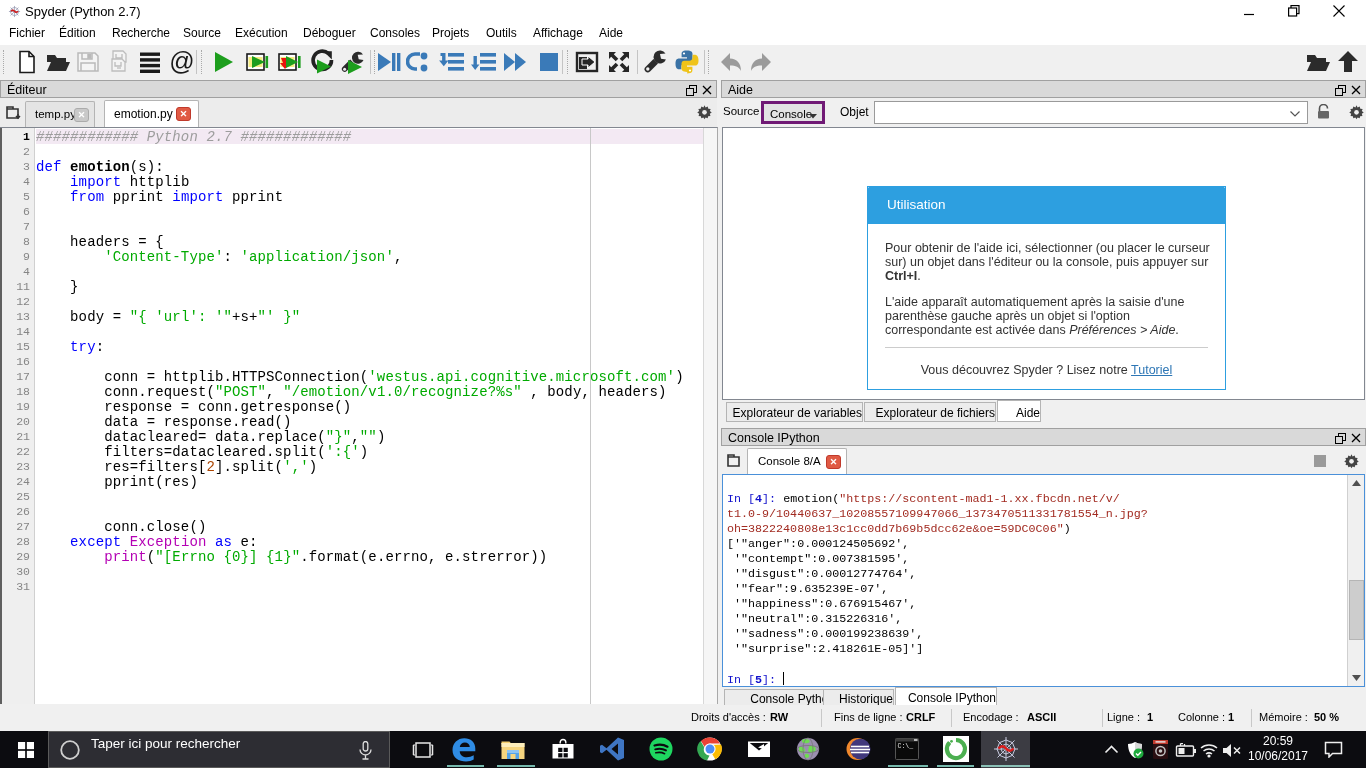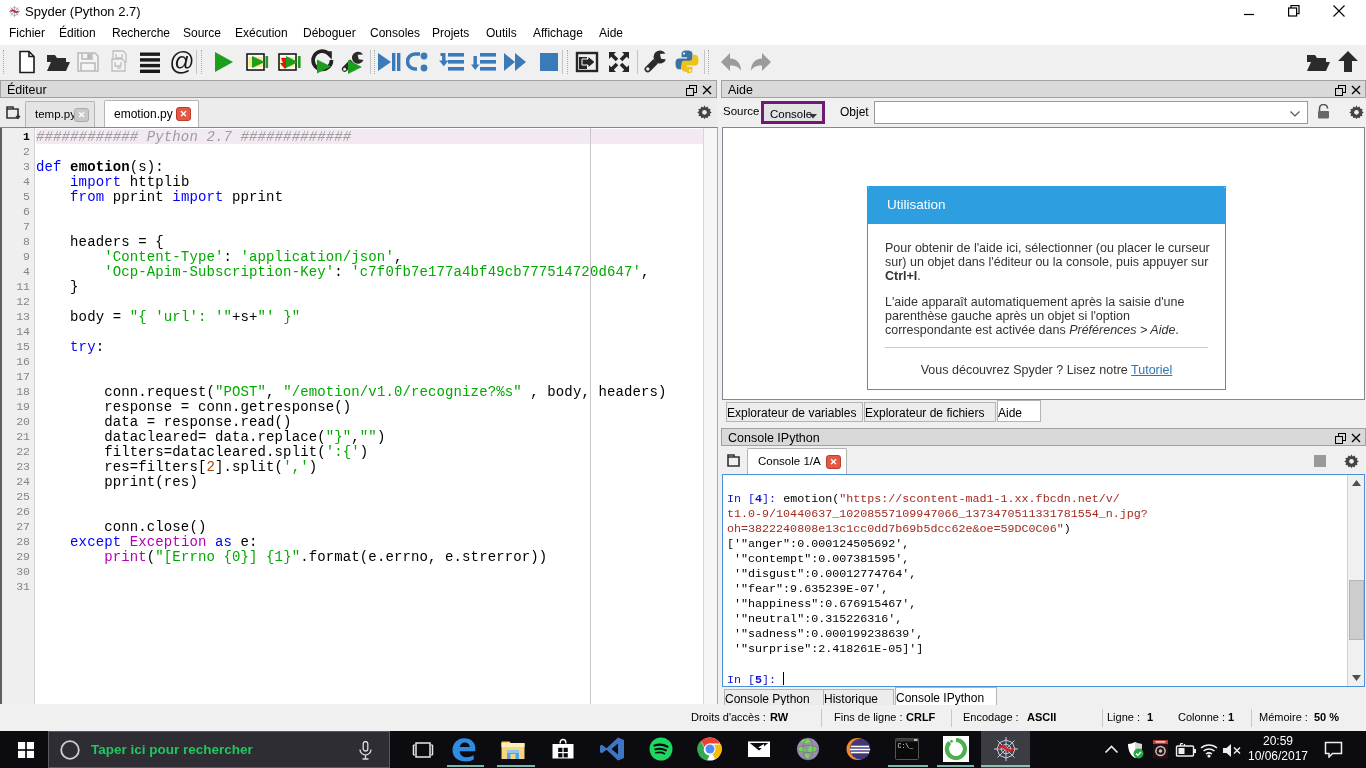--- a/index.html
+++ b/index.html
@@ -43,38 +43,38 @@
 #aide-tabs { position:absolute; left:721px; top:400px; width:645px; height:23px; }
 
 #ubox { position:absolute; left:144px; top:16px; width:359px; height:204px; border:1px solid #2d9fe0; border-radius:0; background:#fff;margin-top:42px; }
 #ubox-head { position:absolute; left:-1px; top:-1px; width:359px; height:38px; background:#2d9fe0; border-radius:5px 5px 0 0; color:#fff; font-size:13.5px; }
 #ubox-body { position:absolute; left:0; top:38px; width:357px; font-size:12.5px; color:#333; }
 
 #console-title { left:721px; top:428px; width:645px; height:18px; }
 #console-tabs { position:absolute; left:721px; top:446px; width:645px; height:28px; background:#f0f0f0; }
 #console-area { position:absolute; left:722px; top:474px; width:643px; height:213px; background:#ffffff; border:1px solid #4a90d9; font-family:"Liberation Mono",monospace; font-size:11.7px; line-height:15px; white-space:pre; }
 #console-bottom-tabs { position:absolute; left:721px; top:687px; width:645px; height:21px; }
-.btab { position:absolute; top:2px; height:19px; background:#ececec; border:1px solid #b4b4b4; font-size:12px; text-align:left; }
+.btab { position:absolute; top:2px; height:19px; background:#ececec; border:1px solid #b4b4b4; font-size:12px; text-align:right; }
 .btab.active { background:#ffffff; top:0px; height:21px; }
 .closebox { position:absolute; right:7px; top:6px; width:15px; height:14px; border-radius:3px; }
 .closebox::after { content:"✕"; position:absolute; left:0; right:0; top:1px; text-align:center; font-size:9px; font-weight:bold; color:#fff; }
 .closebox.grey { background:#c9c9c9; border:1px solid #ababab; }
 .closebox.red2 { background:#e05a44; border:1px solid #c0392b; }
 .dockicons { position:absolute; right:4px; top:3px; width:26px; height:12px; }
 .dockicons svg { position:absolute; }
 .red { color:#a22b21; }
 .blue { color:#1111cc; }
 
 #statusbar { position:absolute; left:0; top:705px; width:1366px; height:26px; background:#f0f0f0; font-size:11px; color:#000; }
 #statusbar span { position:absolute; top:6px; }
 #statusbar b { font-weight:bold; }
 
 #taskbar { position:absolute; left:0; top:731px; width:1366px; height:37px; background:#0c0c10; }
 #searchbox { position:absolute; left:48px; top:0px; width:342px; height:37px; background:#2d2d33; border:1px solid #5a5a5a; }
-#searchtext { position:absolute; left:42px; top:10px; font-size:13.5px; color:#22c55e;font-weight:bold; }
+#searchtext { position:absolute; left:42px; top:4px; font-size:13.5px; color:#ffffff; }
 .tbicon { position:absolute; top:4px; width:28px; height:28px; }
 .underline { position:absolute; top:34px; height:2px; background:#76b9ad; }
 #clock { position:absolute; left:1247px; top:3px; width:62px; text-align:center; font-size:12px; color:#fff; line-height:15px; }
 </style>
 </head>
 <body>
 <div id="app">
 
   <div id="titlebar">
     <svg id="spylogo" width="13" height="13" style="position:absolute;left:8px;top:5px" viewBox="0 0 28 28">
@@ -327,24 +327,24 @@
     <div id="edgeline"></div>
     <div style="position:absolute;left:703px;top:0;width:14px;height:576px;background:#f6f6f6;border-left:1px solid #d8d8d8"></div>
     <div style="position:absolute;left:0;top:0;width:2px;height:576px;background:#5f5f5f"></div>
     <div id="codearea">
 <div class="ln" style="top:2px"><span class="cmt">############ Python 2.7 #############</span></div>
 <div class="ln" style="top:32px"><span class="kwb">def</span> <span class="fn">emotion</span>(s):</div>
 <div class="ln" style="top:47px">    <span class="kwb">import</span> httplib</div>
 <div class="ln" style="top:62px">    <span class="kwb">from</span> pprint <span class="kwb">import</span> pprint</div>
 <div class="ln" style="top:107px">    headers = {</div>
 <div class="ln" style="top:122px">        <span class="str">'Content-Type'</span>: <span class="str">'application/json'</span>,</div>
-<div class="ln" style="top:137px">        <span class="str">'Ocp-Apim-Subscription-Key'</span>: <span class="str">'c7f0fb7e177a4bf49cb777514720d647'</span>,</div>
 <div class="ln" style="top:152px">    }</div>
 <div class="ln" style="top:182px">    body = <span class="str">"{ 'url': '"</span>+s+<span class="str">"' }"</span></div>
 <div class="ln" style="top:212px">    <span class="kwb">try</span>:</div>
+<div class="ln" style="top:242px">        conn = httplib.HTTPSConnection(<span class="str">'westus.api.cognitive.microsoft.com'</span>)</div>
 <div class="ln" style="top:257px">        conn.request(<span class="str">"POST"</span>, <span class="str">"/emotion/v1.0/recognize?%s"</span> , body, headers)</div>
 <div class="ln" style="top:272px">        response = conn.getresponse()</div>
 <div class="ln" style="top:287px">        data = response.read()</div>
 <div class="ln" style="top:302px">        datacleared= data.replace(<span class="str">"}"</span>,<span class="str">""</span>)</div>
 <div class="ln" style="top:317px">        filters=datacleared.split(<span class="str">':{'</span>)</div>
 <div class="ln" style="top:332px">        res=filters[<span class="num">2</span>].split(<span class="str">','</span>)</div>
 <div class="ln" style="top:347px">        pprint(res)</div>
 <div class="ln" style="top:392px">        conn.close()</div>
 <div class="ln" style="top:407px">    <span class="kwb">except</span> <span class="exc">Exception</span> <span class="kwb">as</span> e:</div>
 <div class="ln" style="top:422px">        <span class="exc">print</span>(<span class="str">"[Errno {0}] {1}"</span>.format(e.errno, e.strerror))</div>
@@ -421,21 +421,21 @@
 <svg width="10" height="10" style="left:16px;top:1px" viewBox="0 0 10 10">
           <path d="M1 1 L9 9 M9 1 L1 9" stroke="#000" stroke-width="1.3"></path>
         </svg>
 </span>
     </div>
   <div id="console-tabs">
     <svg width="18" height="18" style="position:absolute;left:5px;top:5px" viewBox="0 0 18 18">
         <path d="M2 4 h6 v2 h-6 z M2 6 h11 v9 h-11 z" fill="none" stroke="#333" stroke-width="1.6"></path>
       </svg>
     <div class="tab active" style="left:26px;width:100px;top:2px;height:26px">
-        <span style="position:absolute;left:10px;top:6px;font-size:11.5px">Console 1/A</span>
+        <span style="position:absolute;left:10px;top:6px;font-size:11.5px">Console 8/A</span>
         <span class="closebox red2" style="left:78px;right:auto"></span>
       </div>
     <div style="position:absolute;left:593px;top:9px;width:12px;height:12px;background:#9a9a9a"></div>
     <svg width="17" height="17" style="position:absolute;left:622px;top:6px" viewBox="0 0 16 16">
         <path d="M8 2.2 L9 4.2 L11 3.4 L11.6 5.4 L13.8 5.6 L13 7.6 L14.8 9 L13 10.2 L13.6 12.2 L11.4 12.4 L11 14.4 L9 13.6 L8 15.4 L7 13.6 L5 14.4 L4.6 12.4 L2.4 12.2 L3 10.2 L1.2 9 L3 7.6 L2.2 5.6 L4.4 5.4 L5 3.4 L7 4.2 Z" fill="#444"></path>
         <circle cx="8" cy="8.8" r="2.2" fill="#f0f0f0"></circle>
       </svg>
   </div>
   <div id="console-area"><div style="position:absolute;left:4px;top:17px"><span class="blue">In [</span><span class="blue" style="font-weight:bold">4</span><span class="blue">]: </span>emotion(<span class="red">"https://scontent-mad1-1.xx.fbcdn.net/v/
 t1.0-9/10440637_10208557109947066_1373470511331781554_n.jpg?

